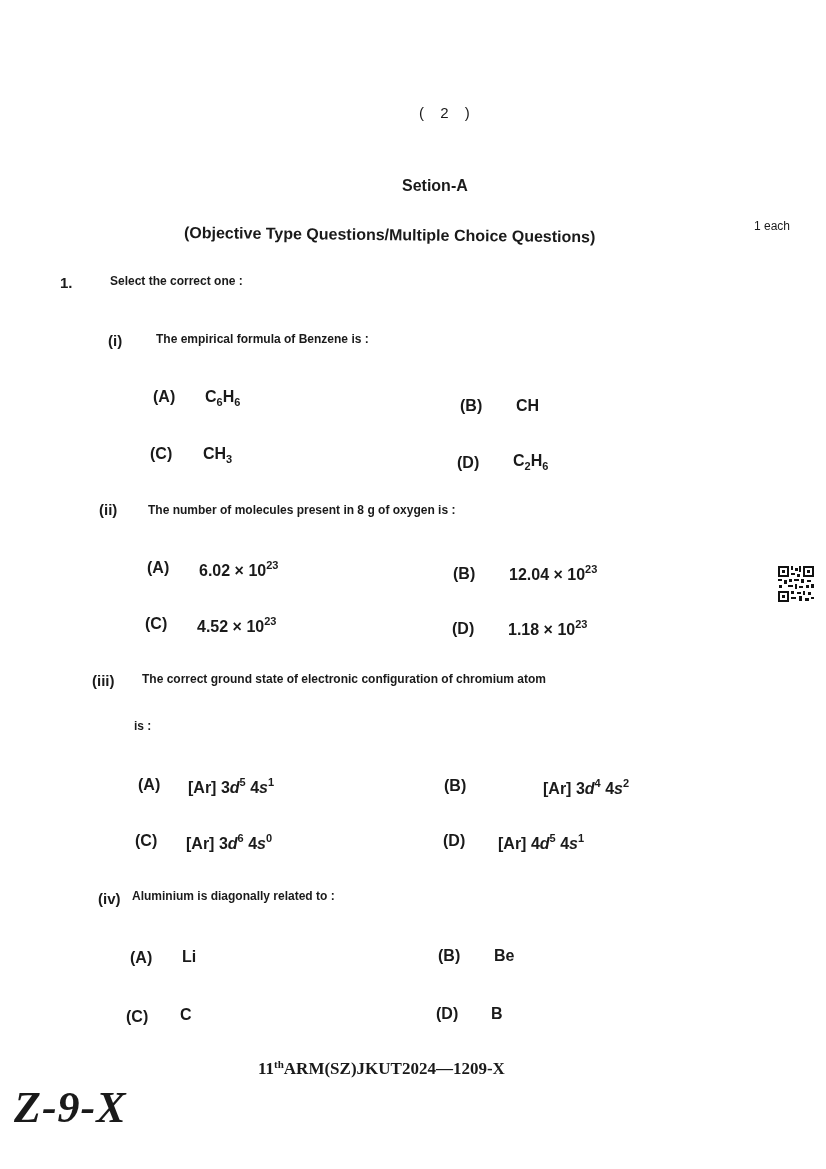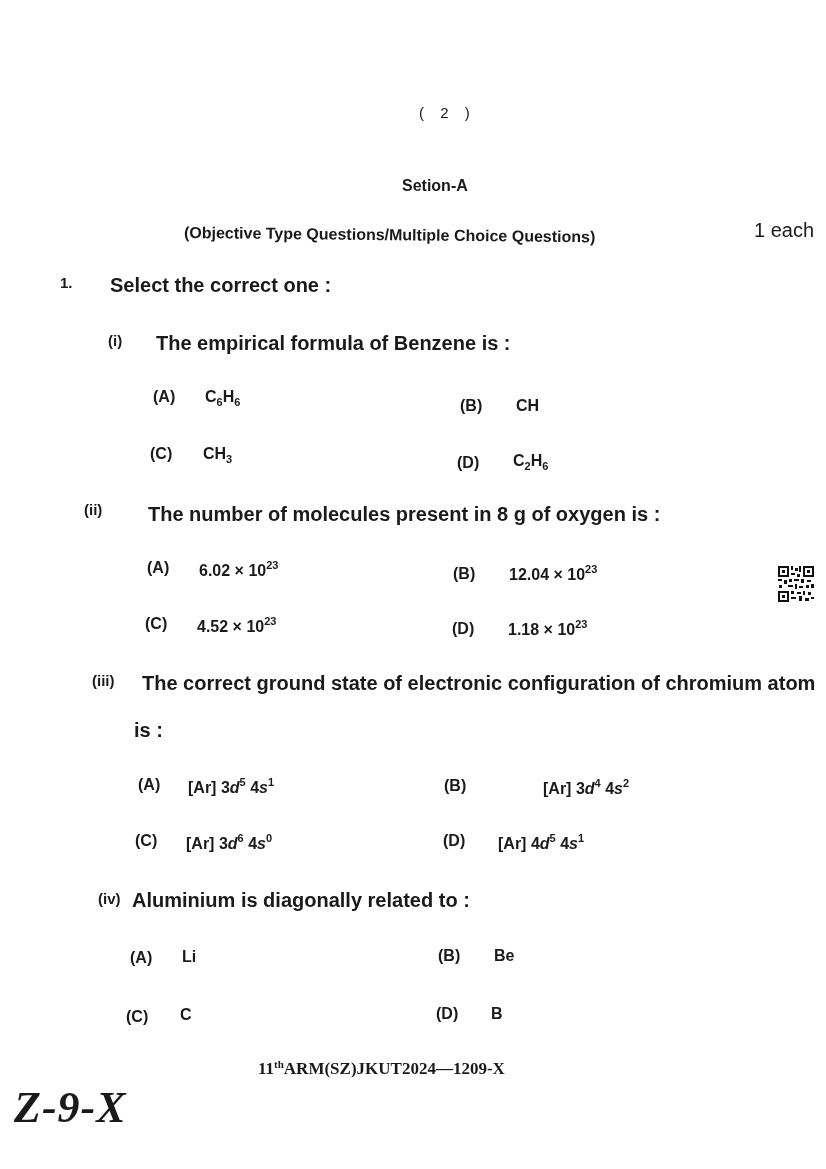--- a/index.html
+++ b/index.html
@@ -5,23 +5,23 @@
   html, body { margin: 0; padding: 0; background: #ffffff; }
   body {
     width: 826px; height: 1169px; position: relative; overflow: hidden;
     font-family: "Liberation Sans", "DejaVu Sans", sans-serif;
     color: #1a1a1a;
   }
   .abs { position: absolute; white-space: nowrap; }
   .page-num { left: 419px; top: 104px; font-size: 15px; letter-spacing: 6px; }
   .section-title { left: 402px; top: 177px; font-size: 16px; font-weight: bold; }
   .subtitle { left: 184px; top: 224px; font-size: 16px; font-weight: bold; transform: rotate(0.6deg); transform-origin: left center; }
-  .marks { left: 754px; top: 219px; font-size: 20px; }
+  .marks { left: 754px; top: 219px; font-size: 12px; }
   .qnum { font-size: 15px; font-weight: bold; }
-  .qtext { font-size: 20px; font-weight: bold; }
+  .qtext { font-size: 12px; font-weight: bold; }
   .opt-label { font-size: 16px; font-weight: bold; }
   .opt-val { font-size: 16px; font-weight: bold; }
   sub { font-size: 11px; vertical-align: -4px; }
   sup { font-size: 11px; vertical-align: 7px; }
   .ital { font-style: italic; }
   .footer-code { left: 258px; top: 1058px; font-family: "Liberation Serif", "DejaVu Serif", serif; font-weight: bold; font-size: 17px; }
   .footer-code sup { font-size: 11px; vertical-align: 6px; }
   .set-code { left: 14px; top: 1082px; font-family: "Liberation Serif", "DejaVu Serif", serif; font-style: italic; font-weight: bold; font-size: 44px; letter-spacing: 1px; }
   .qr { left: 777px; top: 565px; width: 38px; height: 38px; }
 </style>
@@ -42,21 +42,21 @@
 <div class="abs opt-label" style="left:153px; top:388px;">(A)</div>
 <div class="abs opt-val" style="left:205px; top:388px;"><span>C</span><sub>6</sub><span>H</span><sub>6</sub></div>
 <div class="abs opt-label" style="left:460px; top:397px;">(B)</div>
 <div class="abs opt-val" style="left:516px; top:397px;">CH</div>
 
 <div class="abs opt-label" style="left:150px; top:445px;">(C)</div>
 <div class="abs opt-val" style="left:203px; top:445px;"><span>CH</span><sub>3</sub></div>
 <div class="abs opt-label" style="left:457px; top:454px;">(D)</div>
 <div class="abs opt-val" style="left:513px; top:452px;"><span>C</span><sub>2</sub><span>H</span><sub>6</sub></div>
 
-<div class="abs qnum" style="left:84px; top:501px;">(ii)</div>
+<div class="abs qnum" style="left:99px; top:501px;">(ii)</div>
 <div class="abs qtext" style="left:148px; top:503px;">The number of molecules present in 8 g of oxygen is :</div>
 
 <div class="abs opt-label" style="left:147px; top:559px;">(A)</div>
 <div class="abs opt-val" style="left:199px; top:559px;"><span>6.02 × 10</span><sup>23</sup></div>
 <div class="abs opt-label" style="left:453px; top:565px;">(B)</div>
 <div class="abs opt-val" style="left:509px; top:563px;"><span>12.04 × 10</span><sup>23</sup></div>
 
 <div class="abs opt-label" style="left:145px; top:615px;">(C)</div>
 <div class="abs opt-val" style="left:197px; top:615px;"><span>4.52 × 10</span><sup>23</sup></div>
 <div class="abs opt-label" style="left:452px; top:620px;">(D)</div>

